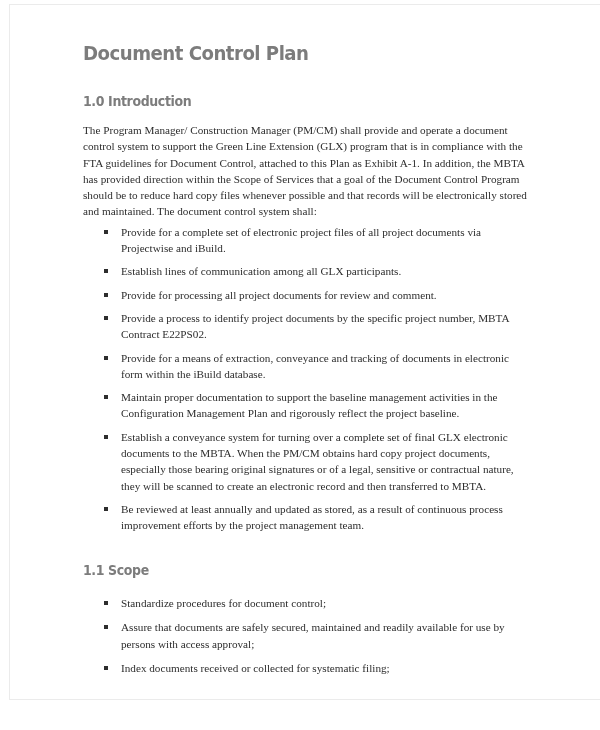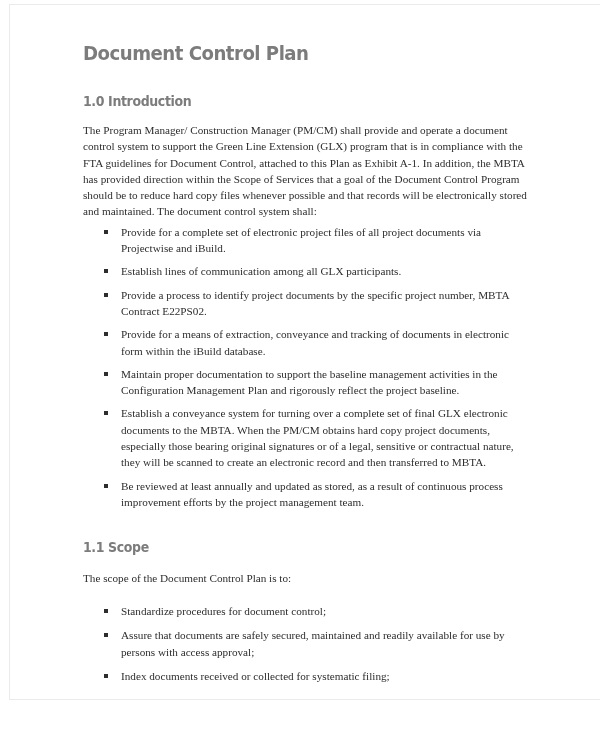--- a/index.html
+++ b/index.html
@@ -115,32 +115,32 @@
     <h1 class="doc-title">Document Control Plan</h1>
 
     <div>
       <h2 class="sec-heading">1.0 Introduction</h2>
 
       <p class="para">The Program Manager/ Construction Manager (PM/CM) shall provide and operate a document control system to support the Green Line Extension (GLX) program that is in compliance with the FTA guidelines for Document Control, attached to this Plan as Exhibit A-1.  In addition, the MBTA has provided direction within the Scope of Services that a goal of the Document Control Program should be to reduce hard copy files whenever possible and that records will be electronically stored and maintained. The document control system shall:</p>
 
       <ul class="bullets intro-list">
         <li>Provide for a complete set of electronic project files of all project documents via Projectwise and iBuild.</li>
         <li>Establish lines of communication among all GLX participants.</li>
+        <li>Provide for processing all project documents for review and comment.</li>
         <li>Provide a process to identify project documents by the specific project number, MBTA Contract E22PS02.</li>
         <li>Provide for a means of extraction, conveyance and tracking of documents in electronic form within the iBuild database.</li>
         <li>Maintain proper documentation to support the baseline management activities in the Configuration Management Plan and rigorously reflect the project baseline.</li>
         <li>Establish a conveyance system for turning over a complete set of final GLX electronic documents to the MBTA.  When the PM/CM obtains hard copy project documents, especially those bearing original signatures or of a legal, sensitive or contractual nature, they will be scanned to create an electronic record and then transferred to MBTA.</li>
         <li>Be reviewed at least annually and updated as stored, as a result of continuous process improvement efforts by the project management team.</li>
       </ul>
     </div>
 
     <div>
       <h2 class="sec-heading scope-heading">1.1 Scope</h2>
 
-      <p class="para scope-lead">The scope of the Document Control Plan is to:</p>
 
       <ul class="bullets scope-list">
         <li>Standardize procedures for document control;</li>
         <li>Assure that documents are safely secured, maintained and readily available for use by persons with access approval;</li>
         <li>Index documents received or collected for systematic filing;</li>
 
       </ul>
     </div>
 
   </div>

